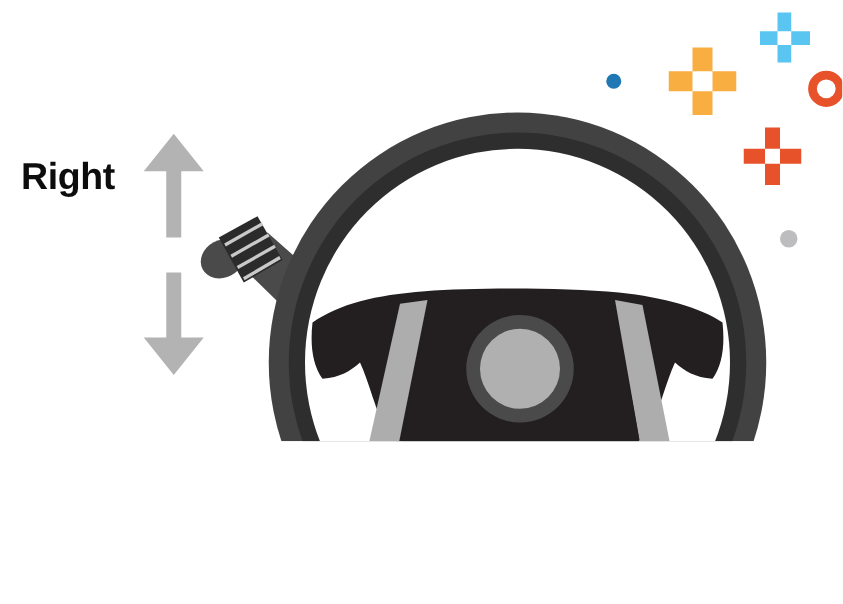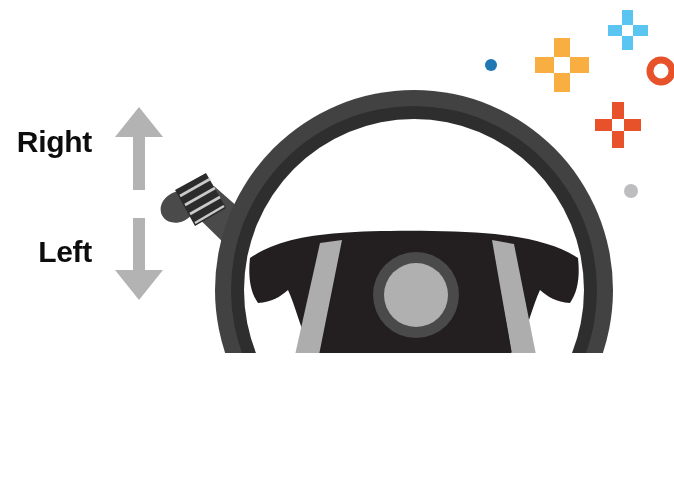--- a/index.html
+++ b/index.html
@@ -154,15 +154,14 @@
         <rect x="595" y="119" width="46" height="12" fill="#e8522b"></rect>
         <rect x="612" y="119" width="12" height="12" fill="#ffffff"></rect>
       </g>
 
       <circle cx="631" cy="191" r="7" fill="#bdbdc0"></circle>
     </g>
   </svg>
 
   <div class="label" id="label-right">Right</div>
 
-  <div class="label" id="label-left">Left</div>
 
 </div>
 
 </body></html>

